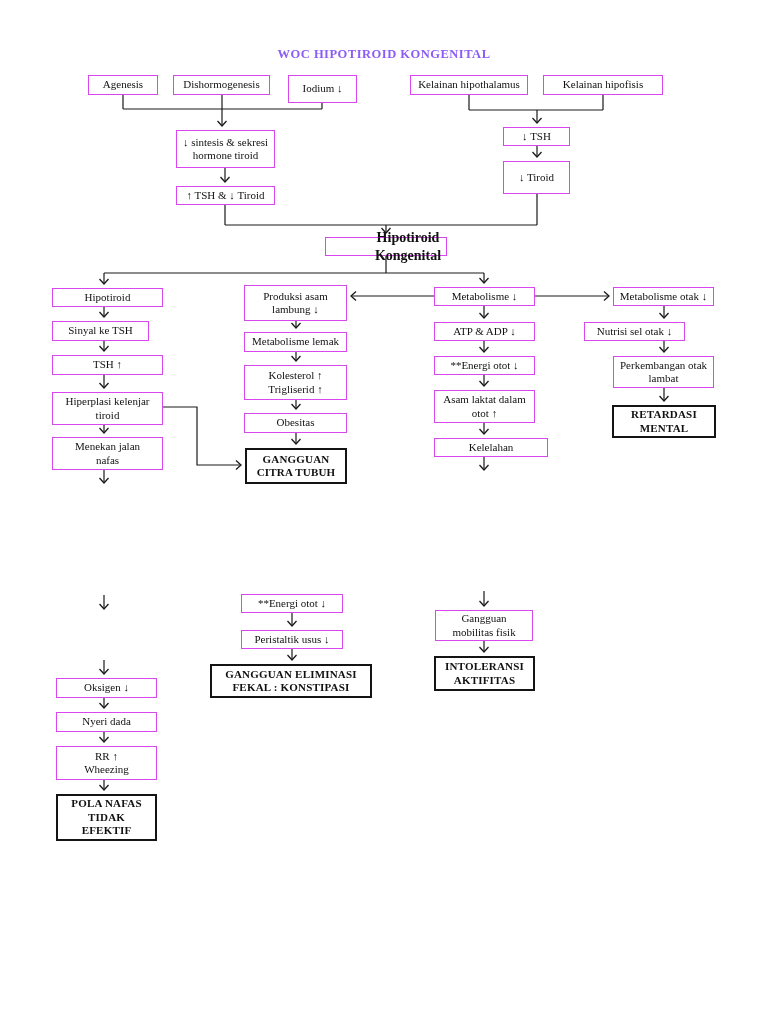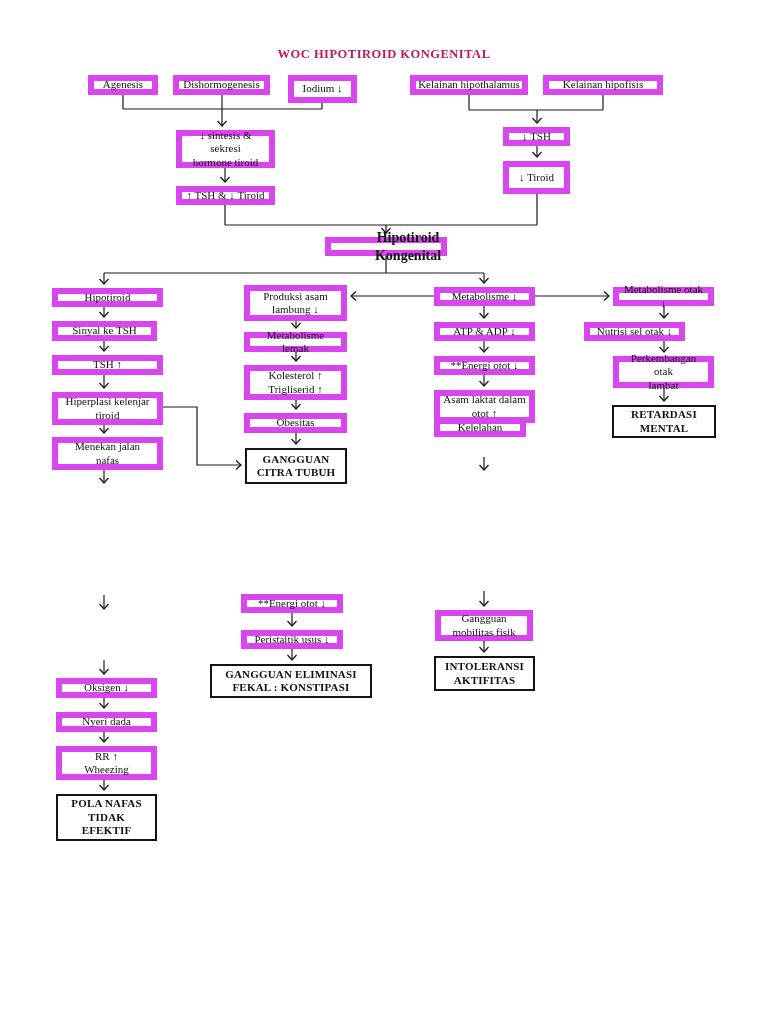--- a/index.html
+++ b/index.html
@@ -3,25 +3,25 @@
 <meta charset="utf-8">
 <style>
   html,body{margin:0;padding:0;}
   body{
     width:768px;height:1024px;background:#ffffff;position:relative;
     font-family:"Liberation Serif","DejaVu Serif",serif;color:#161616;
   }
   .page{position:absolute;inset:0;background:#ffffff;overflow:hidden;}
   .title{
     position:absolute;top:47px;left:0;width:768px;text-align:center;
-    font-weight:bold;font-size:12.5px;letter-spacing:.5px;color:#be185d;
+    font-weight:bold;font-size:12.5px;letter-spacing:.5px;color:#8b5cf6;
   }
   svg.wires{position:absolute;left:0;top:0;pointer-events:none;}
   .node{
-    position:absolute;box-sizing:border-box;border:6px solid #d946ef;background:#fff;
+    position:absolute;box-sizing:border-box;border:1px solid #d946ef;background:#fff;
     display:flex;align-items:center;justify-content:center;text-align:center;
     font-size:11px;line-height:1.22;white-space:pre-line;padding:1px 2px;color:#111;
   }
   .node.key{font-weight:bold;font-size:14px;padding-left:46px;}
   .node.dx{font-weight:bold;border:2.5px solid #141414;letter-spacing:.2px;}
 </style>
 </head>
 <body>
 
 <div class="page">
@@ -100,42 +100,42 @@
 
   <div class="node" style="left:176px;top:130px;width:99px;height:38px">↓ sintesis &amp; sekresi
 hormone tiroid</div>
   <div class="node" style="left:176px;top:186px;width:99px;height:19px">↑ TSH &amp; ↓ Tiroid</div>
   <div class="node" style="left:503px;top:127px;width:67px;height:19px">↓ TSH</div>
   <div class="node" style="left:503px;top:161px;width:67px;height:33px">↓ Tiroid</div>
 
   <div class="node key" style="left:325px;top:237px;width:122px;height:19px">Hipotiroid Kongenital</div>
 
   <div class="node" style="left:52px;top:288px;width:111px;height:19px">Hipotiroid</div>
-  <div class="node" style="left:52px;top:321px;width:105px;height:20px">Sinyal ke TSH</div>
+  <div class="node" style="left:52px;top:321px;width:97px;height:20px">Sinyal ke TSH</div>
   <div class="node" style="left:52px;top:355px;width:111px;height:20px">TSH ↑</div>
   <div class="node" style="left:52px;top:392px;width:111px;height:33px">Hiperplasi kelenjar
 tiroid</div>
   <div class="node" style="left:52px;top:437px;width:111px;height:33px">Menekan jalan
 nafas</div>
 
   <div class="node" style="left:244px;top:285px;width:103px;height:36px">Produksi asam
 lambung ↓</div>
   <div class="node" style="left:244px;top:332px;width:103px;height:20px">Metabolisme lemak</div>
   <div class="node" style="left:244px;top:365px;width:103px;height:35px">Kolesterol ↑
 Trigliserid ↑</div>
   <div class="node" style="left:244px;top:413px;width:103px;height:20px">Obesitas</div>
   <div class="node dx" style="left:245px;top:448px;width:102px;height:36px">GANGGUAN
 CITRA TUBUH</div>
 
   <div class="node" style="left:434px;top:287px;width:101px;height:19px">Metabolisme ↓</div>
   <div class="node" style="left:434px;top:322px;width:101px;height:19px">ATP &amp; ADP ↓</div>
   <div class="node" style="left:434px;top:356px;width:101px;height:19px">**Energi otot ↓</div>
   <div class="node" style="left:434px;top:390px;width:101px;height:33px">Asam laktat dalam
 otot ↑</div>
-  <div class="node" style="left:434px;top:418px;width:92px;height:19px">Kelelahan</div>
+  <div class="node" style="left:434px;top:438px;width:114px;height:19px">Kelelahan</div>
 
   <div class="node" style="left:613px;top:287px;width:101px;height:19px">Metabolisme otak ↓</div>
   <div class="node" style="left:584px;top:322px;width:101px;height:19px">Nutrisi sel otak ↓</div>
   <div class="node" style="left:613px;top:356px;width:101px;height:32px">Perkembangan otak
 lambat</div>
   <div class="node dx" style="left:612px;top:405px;width:104px;height:33px">RETARDASI
 MENTAL</div>
 
   <div class="node" style="left:56px;top:678px;width:101px;height:20px">Oksigen ↓</div>
   <div class="node" style="left:56px;top:712px;width:101px;height:20px">Nyeri dada</div>

